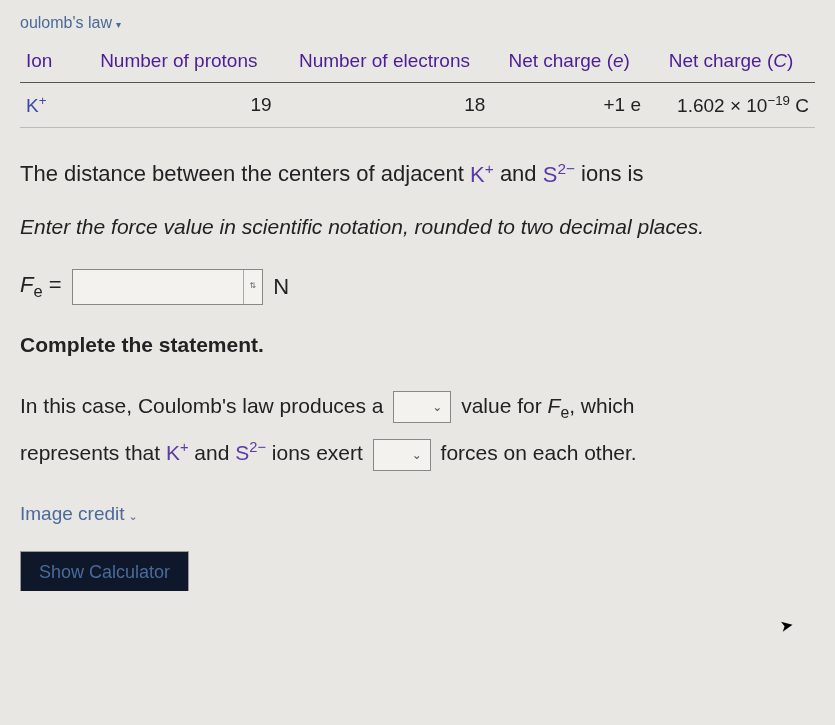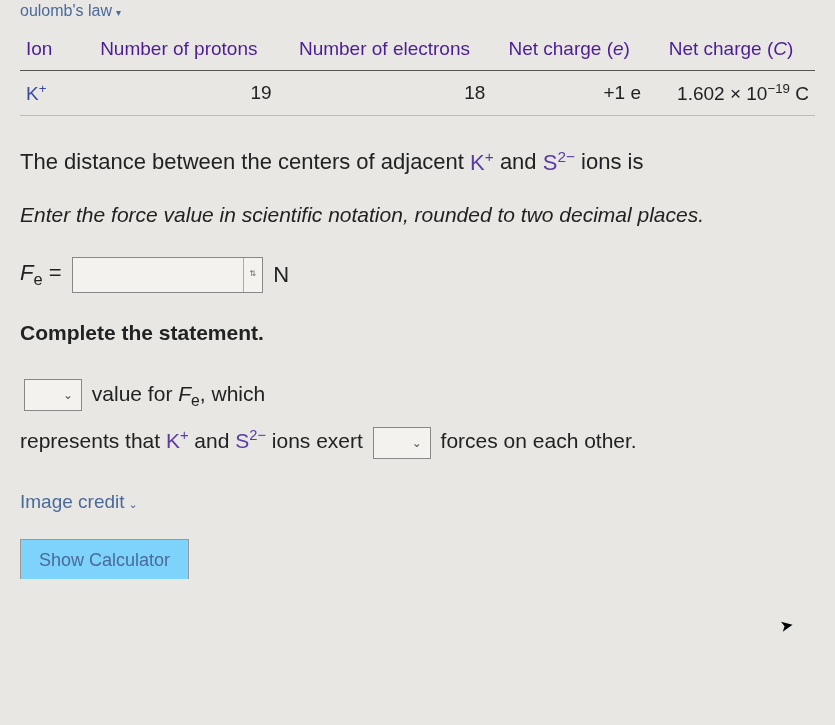--- a/index.html
+++ b/index.html
@@ -9,20 +9,21 @@
     font-family: Arial, Helvetica, sans-serif;
     background: #e8e7e4;
     color: #333;
     width: 835px;
     height: 725px;
     overflow: hidden;
     position: relative;
   }
   .page {
     padding: 2px 20px 0 20px;
+    margin-top: 12px;
   }
   .top-link {
     color: #4a6a9a;
     font-size: 16px;
     margin-bottom: 10px;
   }
   .top-link .chev { font-size: 10px; margin-left: 4px; }
   table.ion-table {
     width: 100%;
     border-collapse: collapse;
@@ -123,21 +124,21 @@
   .img-credit {
     color: #4a6a9a;
     font-size: 19px;
     margin-top: 26px;
   }
   .img-credit .chev { font-size: 11px; margin-left: 4px; }
   .calc-btn {
     display: inline-block;
     border: 1.5px solid #999;
     border-bottom: none;
-    background: #7dd3fc;
+    background: #0f172a;
     color: #4a6a9a;
     font-size: 18px;
     padding: 10px 18px 8px 18px;
     margin-top: 26px;
     cursor: pointer;
   }
   sup { font-size: 0.7em; }
   sub { font-size: 0.75em; }
   .ital { font-style: italic; }
   .cursor {
@@ -196,21 +197,21 @@
       <span class="spin">
         <span>⇅</span>
       </span>
     </span>
     <span>N</span>
   </div>
 
   <div class="complete">Complete the statement.</div>
 
   <div class="statement">
-    <span class="dropdown">
+    <span>In this case, Coulomb's law produces a </span><span class="dropdown">
         <span class="chev">⌄</span>
       </span><span> value for </span><span><span class="ital">F</span><sub>e</sub></span><span>, which</span><br>
     <span>represents that </span><span class="purple">K<sup>+</sup></span><span> and </span><span class="purple">S<sup>2−</sup></span><span> ions exert </span><span class="dropdown">
         <span class="chev">⌄</span>
       </span><span> forces on each other.</span>
   </div>
 
   <div class="img-credit">
     <span>Image credit</span><span class="chev">⌄</span>
   </div>

